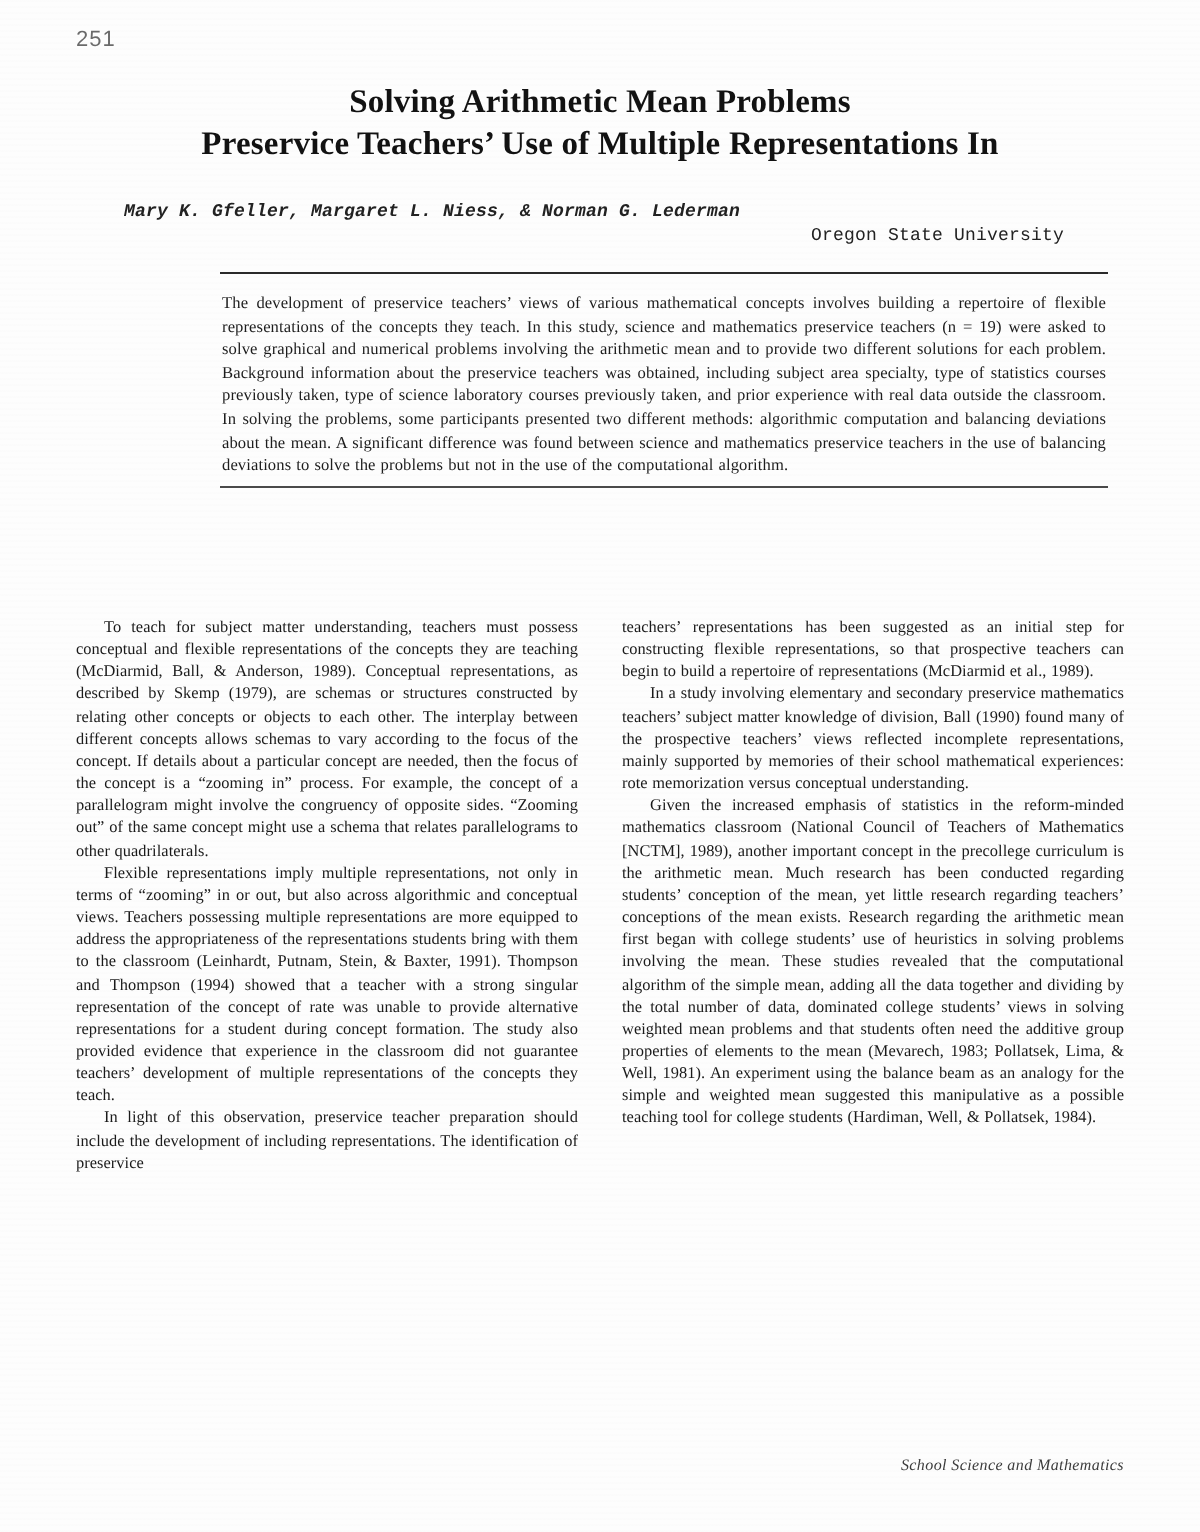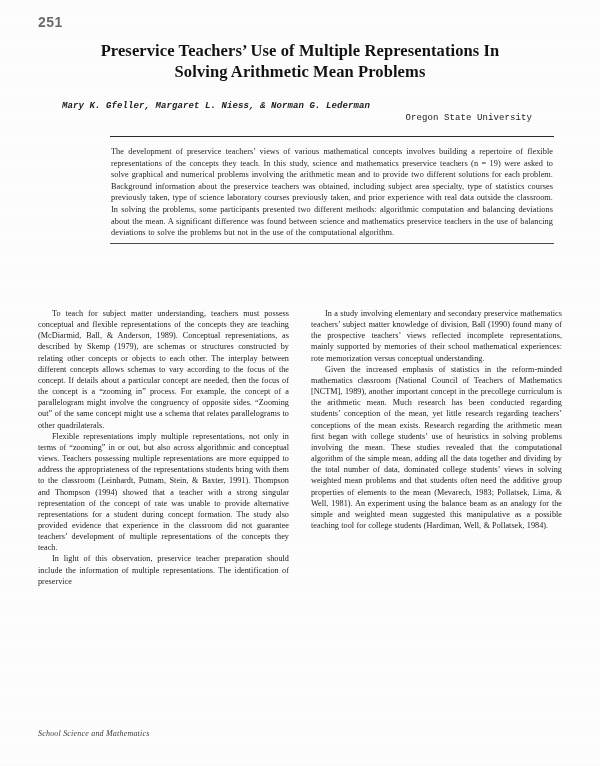--- a/index.html
+++ b/index.html
@@ -30,26 +30,25 @@
     top: 0;
     width: 524px;
     height: 766px;
   }
 
   
   .folio {
     position: absolute;
     left: 0px;
     top: 14px;
-    font-size: 14px;
+    font-size: 11px;
     letter-spacing: 0.5px;
     color: #3a3a3a;
     font-family: "Liberation Sans", sans-serif;
     opacity: 0.75;
-    font-weight: bold;
   }
 
   
   .title-block {
     position: absolute;
     left: 8px;
     top: 40px;
     width: 508px;
     text-align: center;
   }
@@ -134,21 +133,21 @@
     font-family: Liberation Serif, serif;
   }
   .col p.noindent { text-indent: 0; }
 
   
   .footer {
     position: absolute;
     left: 0px;
     top: 722px;
     width: 524px;
-    text-align: left;
+    text-align: right;
   }
   .footer-text {
     font-style: italic;
     font-size: 8px;
     color: #3c3c3c;
     letter-spacing: 0.2px;
   }
 
   
   #scan-overlay {
@@ -162,42 +161,43 @@
 </style>
 </head>
 <body>
 
 <div id="page">
   <div id="page-inner">
 
     <div class="folio">251</div>
 
     <div class="title-block">
+      <div class="title-line">Solving Arithmetic Mean Problems</div>
       <div class="title-line">Preservice Teachers’ Use of Multiple Representations In</div>
-      <div class="title-line">Solving Arithmetic Mean Problems</div>
     </div>
 
     <div class="byline">
       <div class="byline-authors">Mary K. Gfeller, Margaret L. Niess, &amp; Norman G. Lederman</div>
       <div class="byline-affil">Oregon State University</div>
     </div>
 
     <div class="abstract-wrap">
       <div class="rule"></div>
       <div class="abstract-body">The development of preservice teachers’ views of various mathematical concepts involves building a repertoire of flexible representations of the concepts they teach. In this study, science and mathematics preservice teachers (n = 19) were asked to solve graphical and numerical problems involving the arithmetic mean and to provide two different solutions for each problem. Background information about the preservice teachers was obtained, including subject area specialty, type of statistics courses previously taken, type of science laboratory courses previously taken, and prior experience with real data outside the classroom. In solving the problems, some participants presented two different methods: algorithmic computation and balancing deviations about the mean. A significant difference was found between science and mathematics preservice teachers in the use of balancing deviations to solve the problems but not in the use of the computational algorithm.</div>
       <div class="rule thin"></div>
     </div>
 
     <div class="columns">
       <div class="col">
         <p>To teach for subject matter understanding, teachers must possess conceptual and flexible representations of the concepts they are teaching (McDiarmid, Ball, &amp; Anderson, 1989). Conceptual representations, as described by Skemp (1979), are schemas or structures constructed by relating other concepts or objects to each other. The interplay between different concepts allows schemas to vary according to the focus of the concept. If details about a particular concept are needed, then the focus of the concept is a “zooming in” process. For example, the concept of a parallelogram might involve the congruency of opposite sides. “Zooming out” of the same concept might use a schema that relates parallelograms to other quadrilaterals.</p>
         <p>Flexible representations imply multiple representations, not only in terms of “zooming” in or out, but also across algorithmic and conceptual views. Teachers possessing multiple representations are more equipped to address the appropriateness of the representations students bring with them to the classroom (Leinhardt, Putnam, Stein, &amp; Baxter, 1991). Thompson and Thompson (1994) showed that a teacher with a strong singular representation of the concept of rate was unable to provide alternative representations for a student during concept formation. The study also provided evidence that experience in the classroom did not guarantee teachers’ development of multiple representations of the concepts they teach.</p>
-        <p>In light of this observation, preservice teacher preparation should include the information of multiple representations. The identification of preservice</p>
+        <p>In light of this observation, preservice teacher preparation should include the development of including representations. The identification of preservice</p>
       </div>
       <div class="col">
+        <p class="noindent">teachers’ representations has been suggested as an initial step for constructing flexible representations, so that prospective teachers can begin to build a repertoire of representations (McDiarmid et al., 1989).</p>
         <p>In a study involving elementary and secondary preservice mathematics teachers’ subject matter knowledge of division, Ball (1990) found many of the prospective teachers’ views reflected incomplete representations, mainly supported by memories of their school mathematical experiences: rote memorization versus conceptual understanding.</p>
         <p>Given the increased emphasis of statistics in the reform-minded mathematics classroom (National Council of Teachers of Mathematics [NCTM], 1989), another important concept in the precollege curriculum is the arithmetic mean. Much research has been conducted regarding students’ conception of the mean, yet little research regarding teachers’ conceptions of the mean exists. Research regarding the arithmetic mean first began with college students’ use of heuristics in solving problems involving the mean. These studies revealed that the computational algorithm of the simple mean, adding all the data together and dividing by the total number of data, dominated college students’ views in solving weighted mean problems and that students often need the additive group properties of elements to the mean (Mevarech, 1983; Pollatsek, Lima, &amp; Well, 1981). An experiment using the balance beam as an analogy for the simple and weighted mean suggested this manipulative as a possible teaching tool for college students (Hardiman, Well, &amp; Pollatsek, 1984).</p>
       </div>
     </div>
 
     <div class="footer">
       <span class="footer-text">School Science and Mathematics</span>
     </div>
 
   </div>

